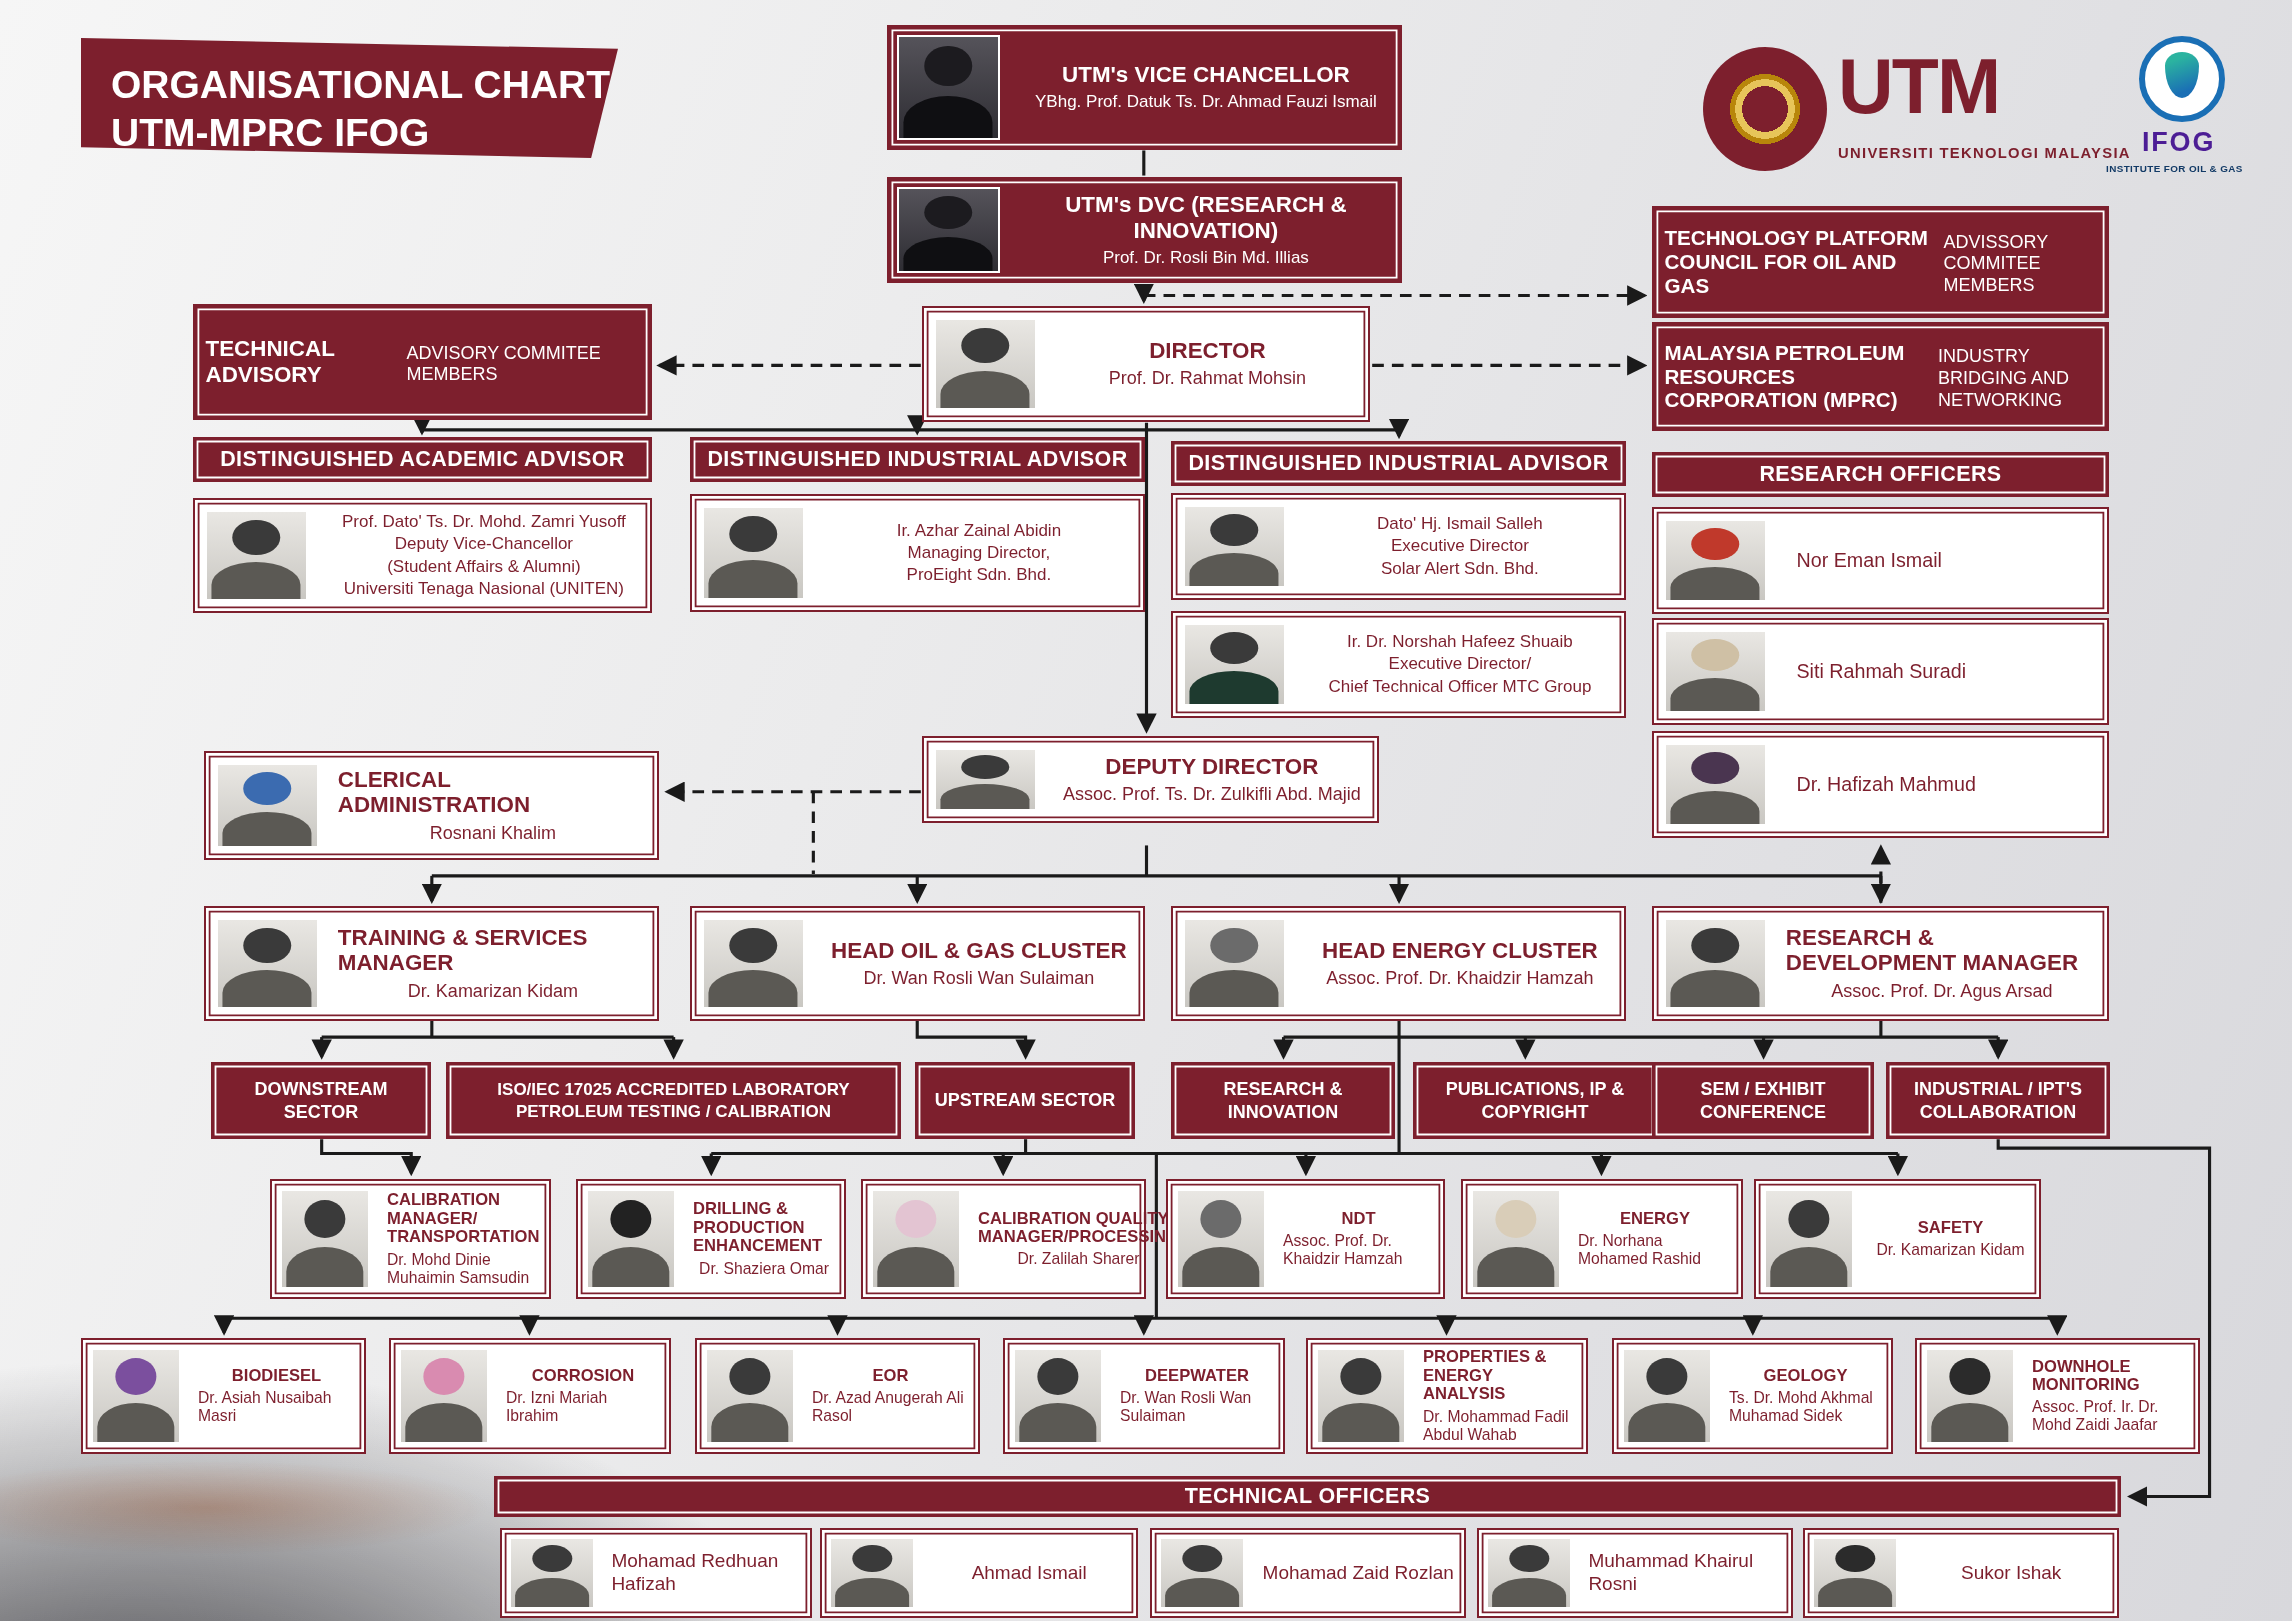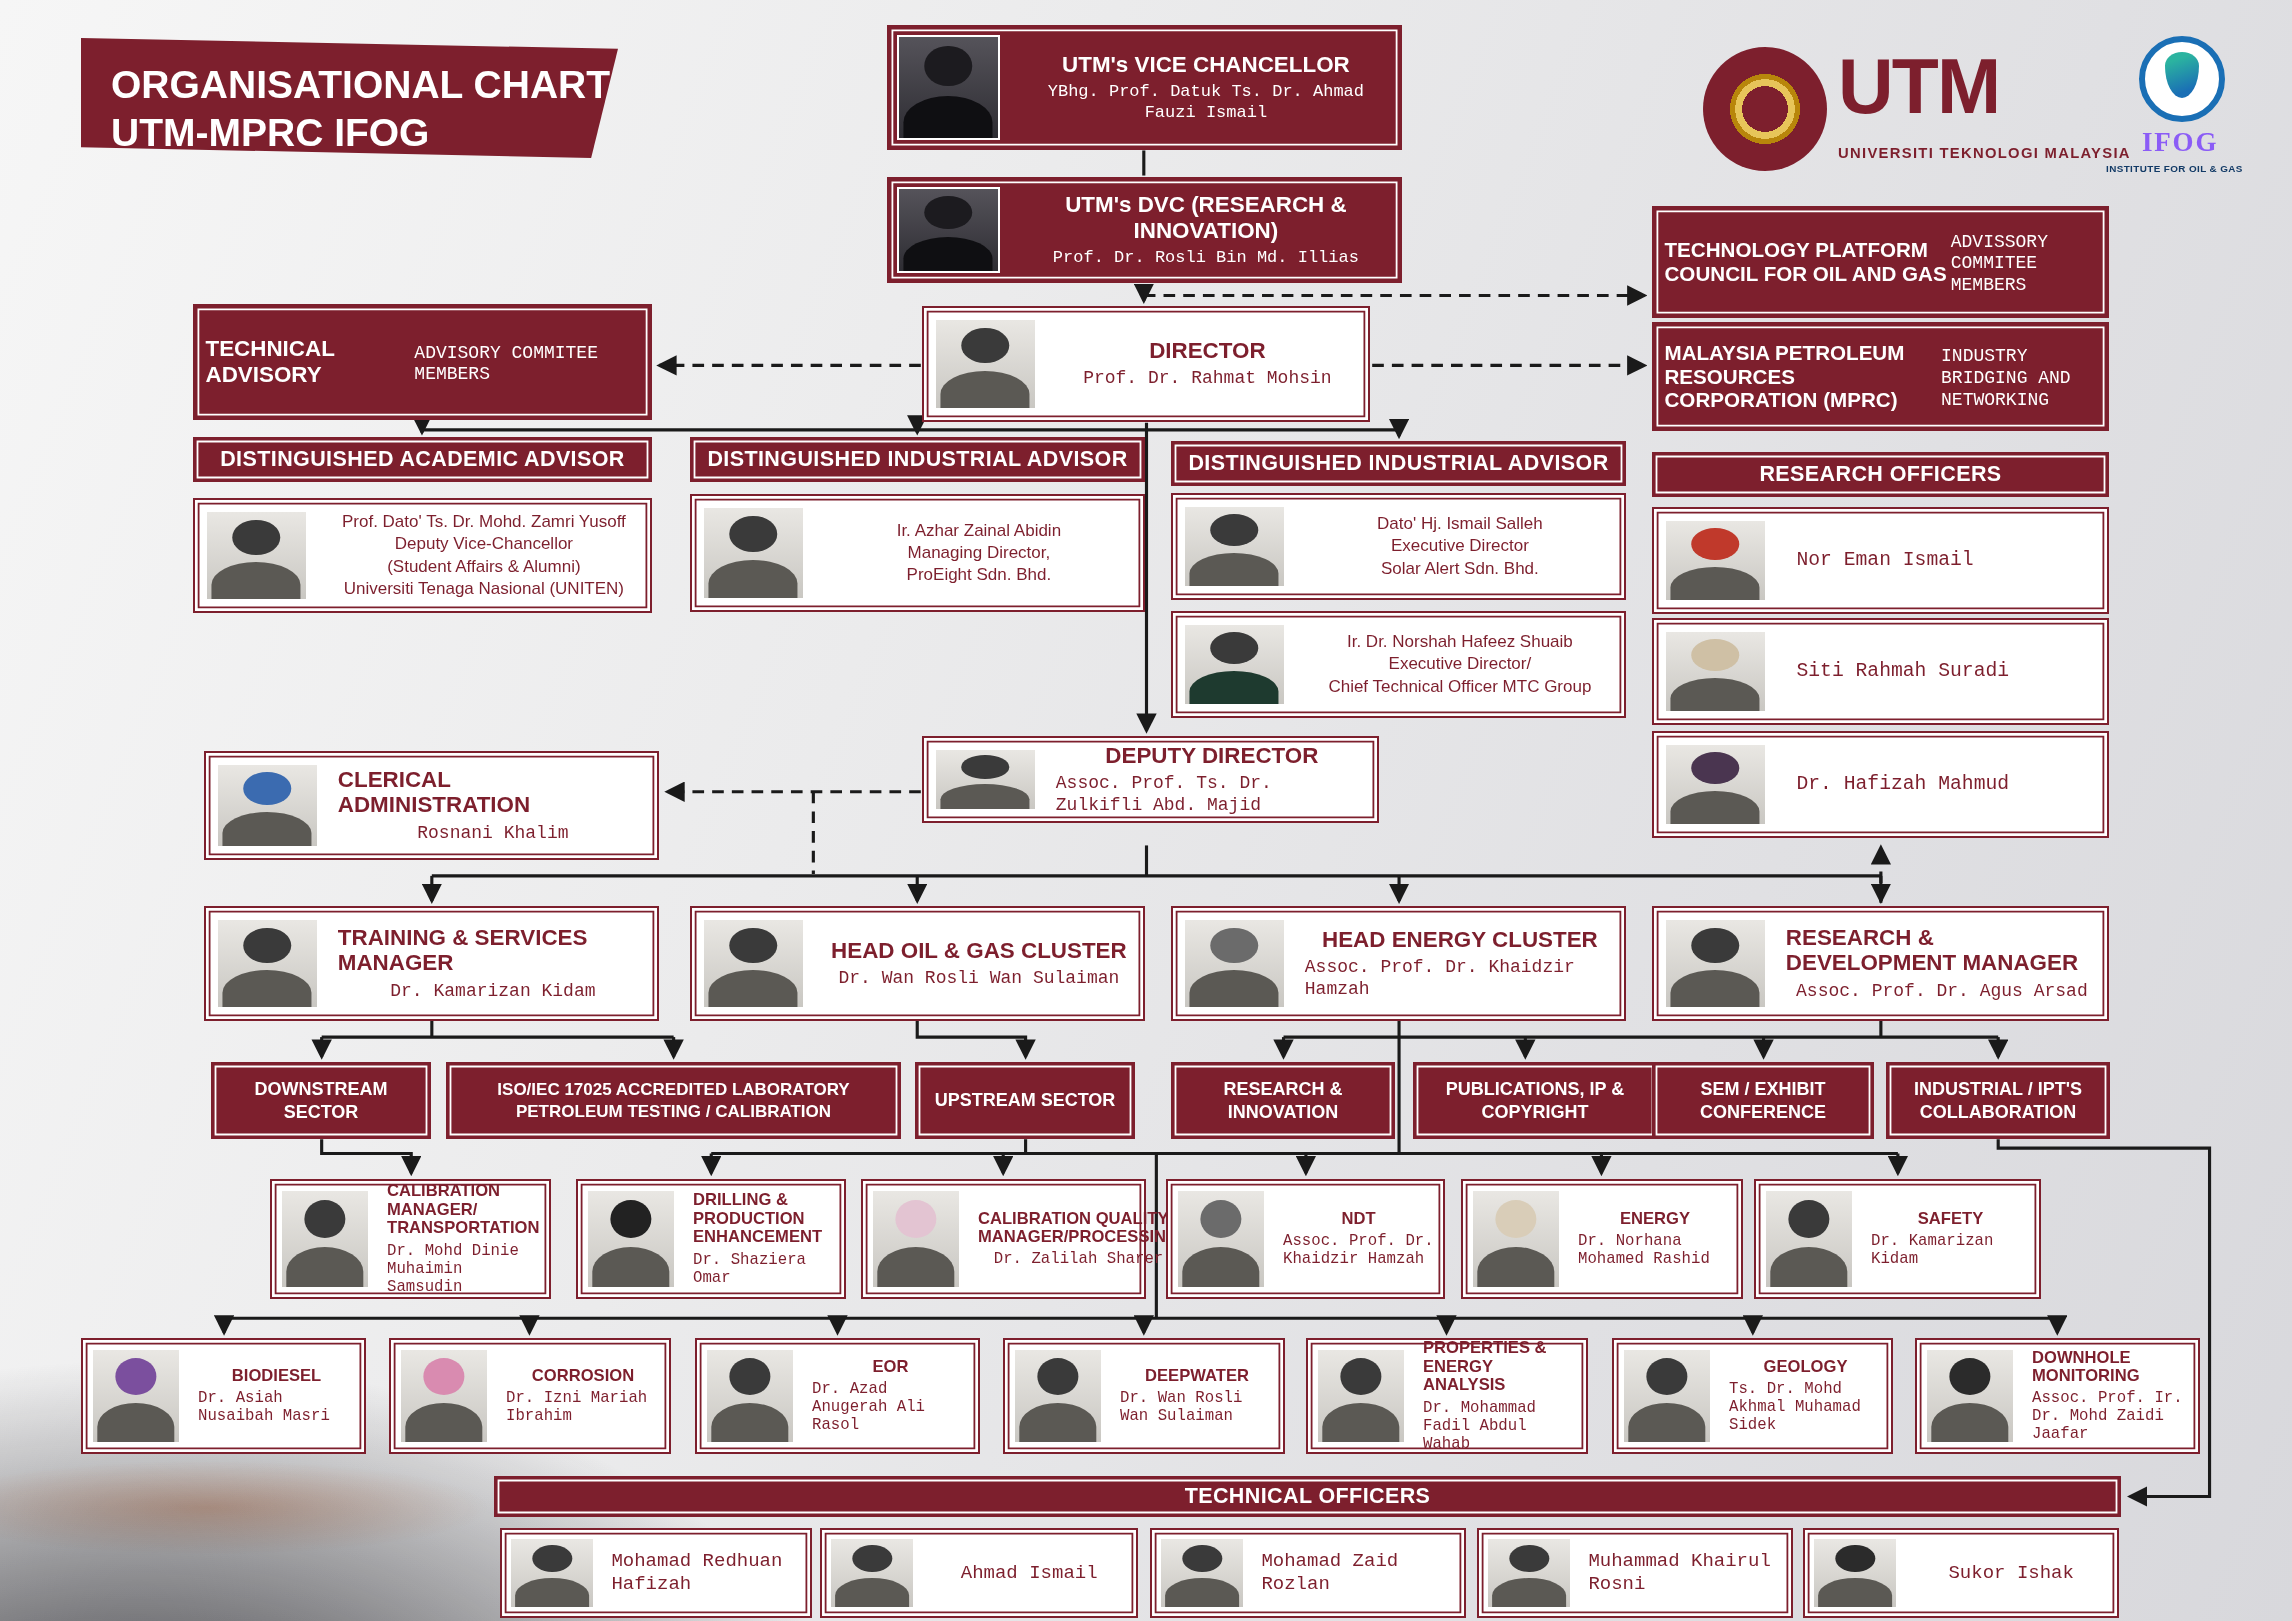--- a/index.html
+++ b/index.html
@@ -57,21 +57,21 @@
     content:"";position:absolute;bottom:-10%;left:50%;transform:translateX(-50%);
     width:90%;height:52%;border-radius:50% 50% 0 0;background:var(--body,#5b5954);
   }
   .mperson .photo{background:linear-gradient(#55535a,#2e2d33);}
   .mperson .photo::before{background:var(--head,#1c1b1f);}
   .mperson .photo::after{background:var(--body,#0f0f12);}
   
   .ptxt{flex:1;display:flex;flex-direction:column;align-items:center;justify-content:center;padding:3.6px 9px;}
   .ptxt.left{align-items:flex-start;text-align:left;padding-left:19.7px;}
   .t1{font-weight:bold;font-size:22.4px;line-height:1.15;}
-  .t2{font-size:18px;line-height:1.2;margin-top:4.5px;font-family:Liberation Mono, monospace;}
+  .t2{font-size:18px;line-height:1.2;margin-top:4.5px;}
   .mperson .t1{font-size:22.4px;}
   .mperson .t2{font-size:17px;}
   .adv .ptxt div{font-size:17px;line-height:1.3;}
   .sm .t1{font-size:16.6px;line-height:1.12;}
   .sm .t2{font-size:15.7px;line-height:1.15;margin-top:3.6px;}
   .sm .photo{width:86px;margin:8px;}
   .ro .t2{font-size:19.7px;margin:0;}
   .to .t2{font-size:19px;margin:0;}
   
   .banner{
@@ -89,21 +89,21 @@
   .utm-word{font-weight:bold;color:var(--maroon);font-size:77px;line-height:.9;z-index:2;letter-spacing:-1.8px;}
   .utm-sub{font-weight:bold;color:var(--maroon);font-size:14.8px;letter-spacing:1.3px;z-index:2;}
   .ifog-circle{
     border-radius:50%;border:6.3px solid #1a6fb5;background:#fff;z-index:2;position:relative;overflow:hidden;
   }
   .ifog-circle::before{
     content:"";position:absolute;left:50%;top:14%;transform:translateX(-50%);
     width:46%;height:62%;border-radius:50% 50% 50% 50% / 30% 30% 70% 70%;
     background:linear-gradient(160deg,#2bb3a0 20%,#1a6fb5 80%);
   }
-  .ifog-word{font-weight:bold;color:#8b5cf6;font-size:27px;letter-spacing:1.8px;z-index:2;font-family:Liberation Serif, serif;}
+  .ifog-word{font-weight:bold;color:#4c1d95;font-size:27px;letter-spacing:1.8px;z-index:2;}
   .ifog-sub{color:#123a66;font-size:9.9px;font-weight:bold;letter-spacing:0.4px;z-index:2;}
   svg.lines{left:0;top:0;z-index:1;}
 </style>
 </head>
 <body>
 
 <svg class="abs lines" width="2293" height="1621" viewBox="0 0 2560 1810">
   <defs>
     <marker id="ar" viewBox="0 0 10 10" refX="8.5" refY="5" markerWidth="6.5" markerHeight="6.5" orient="auto-start-reverse">
       <path d="M0,0 L10,5 L0,10 z" fill="#1a1a1a"></path>

